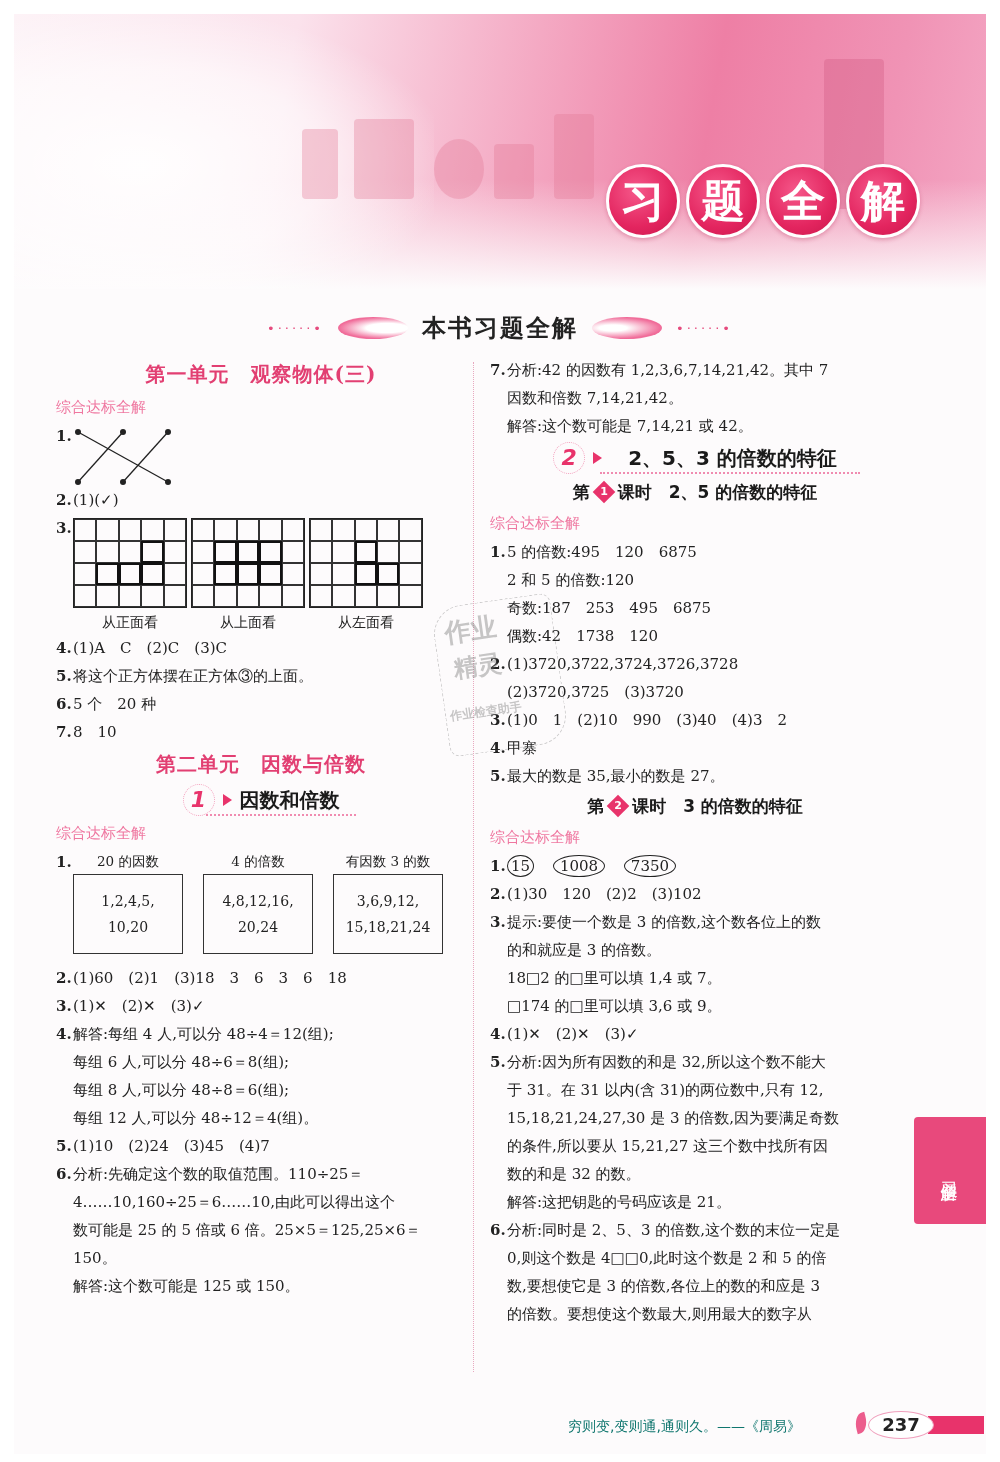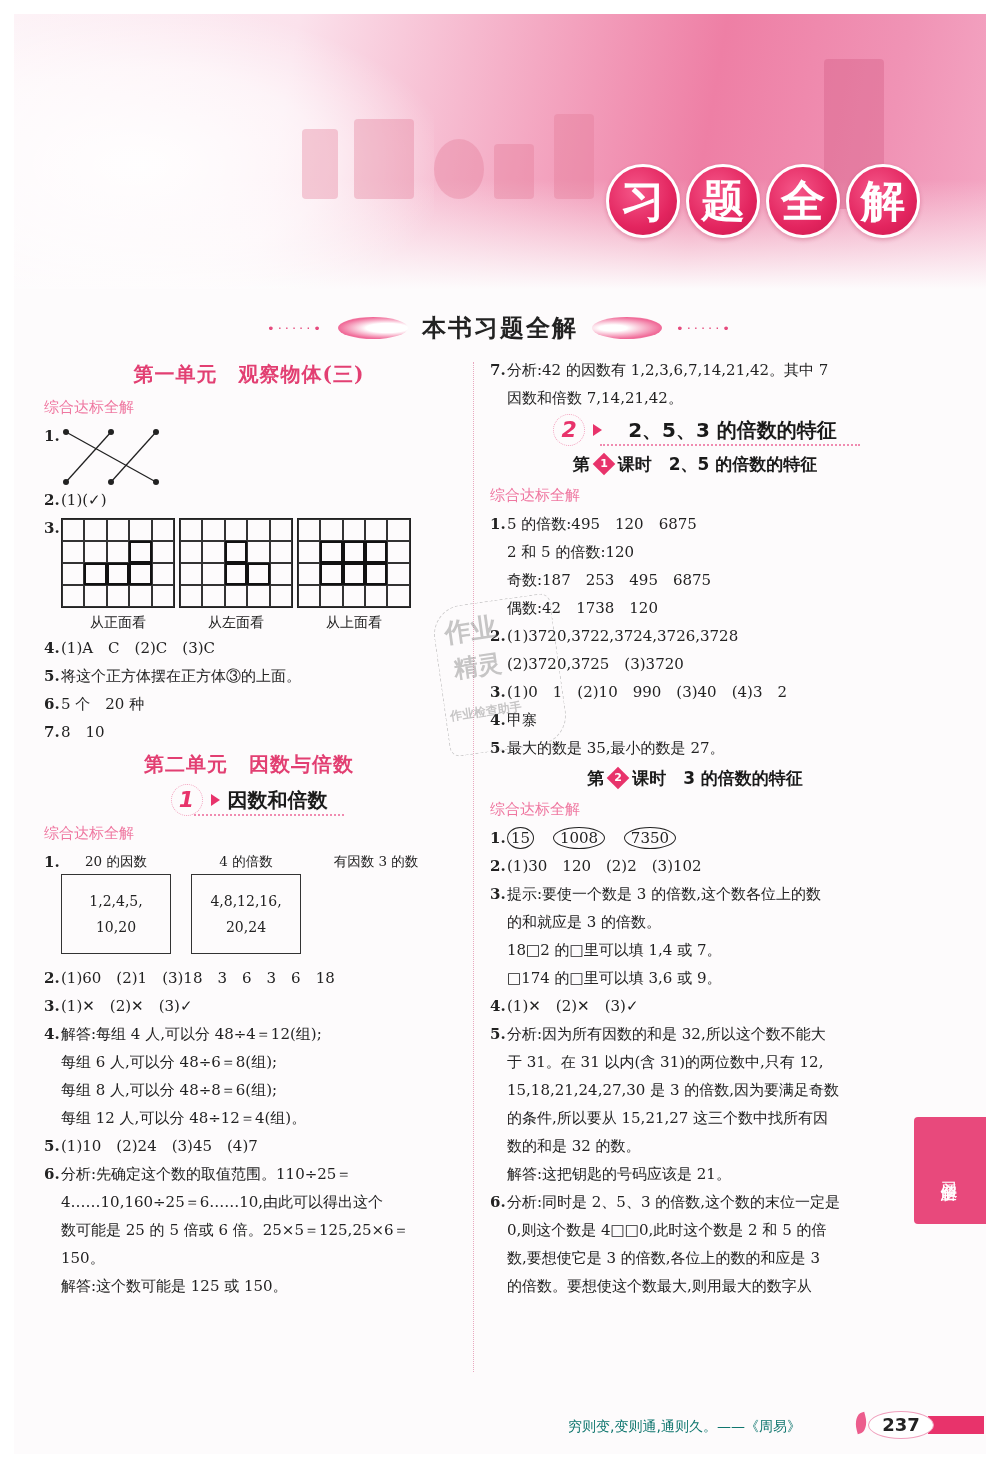--- a/index.html
+++ b/index.html
@@ -26,21 +26,21 @@
   .book-title { position: absolute; left: 240px; top: 308px; width: 520px; height: 40px; display:flex; align-items:center; justify-content:center; gap: 14px; }
   .book-title .dots { color:#e64b7e; font-size: 13px; letter-spacing: 3px; font-family: "DejaVu Sans", sans-serif; }
   .book-title .swoosh { width: 70px; height: 22px; border-radius: 50%; }
   .book-title .swoosh.l { background: radial-gradient(ellipse at 70% 50%, #fff 30%, #f06a98 70%, #f7b6cd 100%); }
   .book-title .swoosh.r { background: radial-gradient(ellipse at 30% 50%, #fff 20%, #f06a98 70%, #f7b6cd 100%); }
   .book-title .txt { font-family: "DejaVu Sans", sans-serif; font-size: 24px; font-weight: bold; color:#222; letter-spacing: 2px; }
 
   .divider { position: absolute; left: 473px; top: 362px; height: 1010px; border-left: 1.5px dotted #e8a8bf; }
 
   .col { position: absolute; font-size: 15px; line-height: 28px; }
-  .col-left { left: 44px; top: 356px; width: 410px; }
+  .col-left { left: 56px; top: 356px; width: 410px; }
   .col-right { left: 490px; top: 356px; width: 410px; }
 
   .unit-title { text-align: center; color: #e23f72; font-family: "DejaVu Serif", serif; font-weight: bold; font-size: 20px; height: 36px; line-height: 36px; letter-spacing: 1px; }
   .sub-label { color: #ef77a0; font-family: "DejaVu Sans", sans-serif; font-size: 15px; height: 30px; line-height: 30px; }
   .item { position: relative; padding-left: 17px; }
   .item .num { position: absolute; left: 0; top: 0; font-weight: bold; }
 
   .lesson { display:flex; align-items:center; justify-content:center; gap: 8px; height: 36px; position: relative; }
   .lesson .badge { font-family: "DejaVu Sans", sans-serif; font-style: italic; font-weight: bold; font-size: 22px; color:#e8336b;
     width: 32px; height: 32px; border-radius: 50%; border: 1.5px dotted #f3a0bd; display:flex; align-items:center; justify-content:center; }
@@ -162,20 +162,45 @@
             <div class="cell"></div>
             <div class="cell"></div>
             <div class="cell"></div>
             <div class="cell"></div>
             <div class="cell"></div>
             <div class="cell"></div>
           </div>
         <div>从正面看</div>
       </div>
       <div class="grid-wrap">
+        <div class="grid" id="g1">
+            <div class="cell"></div>
+            <div class="cell"></div>
+            <div class="cell"></div>
+            <div class="cell"></div>
+            <div class="cell"></div>
+            <div class="cell"></div>
+            <div class="cell b"></div>
+            <div class="cell b"></div>
+            <div class="cell b"></div>
+            <div class="cell"></div>
+            <div class="cell"></div>
+            <div class="cell b"></div>
+            <div class="cell b"></div>
+            <div class="cell b"></div>
+            <div class="cell"></div>
+            <div class="cell"></div>
+            <div class="cell"></div>
+            <div class="cell"></div>
+            <div class="cell"></div>
+            <div class="cell"></div>
+          </div>
+        <div>从上面看</div>
+      </div>
+      <div class="grid-wrap">
         <div class="grid" id="g2">
             <div class="cell"></div>
             <div class="cell"></div>
             <div class="cell"></div>
             <div class="cell"></div>
             <div class="cell"></div>
             <div class="cell"></div>
             <div class="cell"></div>
             <div class="cell b"></div>
             <div class="cell"></div>
@@ -185,45 +210,20 @@
             <div class="cell b"></div>
             <div class="cell b"></div>
             <div class="cell"></div>
             <div class="cell"></div>
             <div class="cell"></div>
             <div class="cell"></div>
             <div class="cell"></div>
             <div class="cell"></div>
           </div>
         <div>从左面看</div>
-      </div>
-      <div class="grid-wrap">
-        <div class="grid" id="g1">
-            <div class="cell"></div>
-            <div class="cell"></div>
-            <div class="cell"></div>
-            <div class="cell"></div>
-            <div class="cell"></div>
-            <div class="cell"></div>
-            <div class="cell b"></div>
-            <div class="cell b"></div>
-            <div class="cell b"></div>
-            <div class="cell"></div>
-            <div class="cell"></div>
-            <div class="cell b"></div>
-            <div class="cell b"></div>
-            <div class="cell b"></div>
-            <div class="cell"></div>
-            <div class="cell"></div>
-            <div class="cell"></div>
-            <div class="cell"></div>
-            <div class="cell"></div>
-            <div class="cell"></div>
-          </div>
-        <div>从上面看</div>
       </div>
     </div>
   </div>
 
   <div class="item">
     <span class="num">4.</span>
     <span>(1)A　C　(2)C　(3)C</span>
   </div>
   <div class="item">
     <span class="num">5.</span>
@@ -259,20 +259,24 @@
       </div>
       <div class="fbox-wrap">
         <div class="fbox-label">4 的倍数</div>
         <div class="fbox">
             <div>4,8,12,16,</div>
             <div>20,24</div>
           </div>
       </div>
       <div class="fbox-wrap">
         <div class="fbox-label">有因数 3 的数</div>
+        <div class="fbox">
+            <div>3,6,9,12,</div>
+            <div>15,18,21,24</div>
+          </div>
       </div>
     </div>
   </div>
 
   <div class="item">
     <span class="num">2.</span>
     <span>(1)60　(2)1　(3)18　3　6　3　6　18</span>
   </div>
   <div class="item">
     <span class="num">3.</span>
@@ -297,20 +301,21 @@
     <div>150。</div>
     <div>解答:这个数可能是 125 或 150。</div>
   </div>
 </div>
 
 <div class="col col-right">
   <div class="item">
     <span class="num">7.</span>
     <div>分析:42 的因数有 1,2,3,6,7,14,21,42。其中 7</div>
     <div>因数和倍数 7,14,21,42。</div>
+    <div>解答:这个数可能是 7,14,21 或 42。</div>
   </div>
 
   <div class="lesson">
     <span class="badge">2</span>
     <span class="tri"></span>
     <span class="ltxt" style="margin-left:18px;">2、5、3 的倍数的特征</span>
     <span class="uline" style="left:110px;width:260px;"></span>
   </div>
 
   <div class="period">

